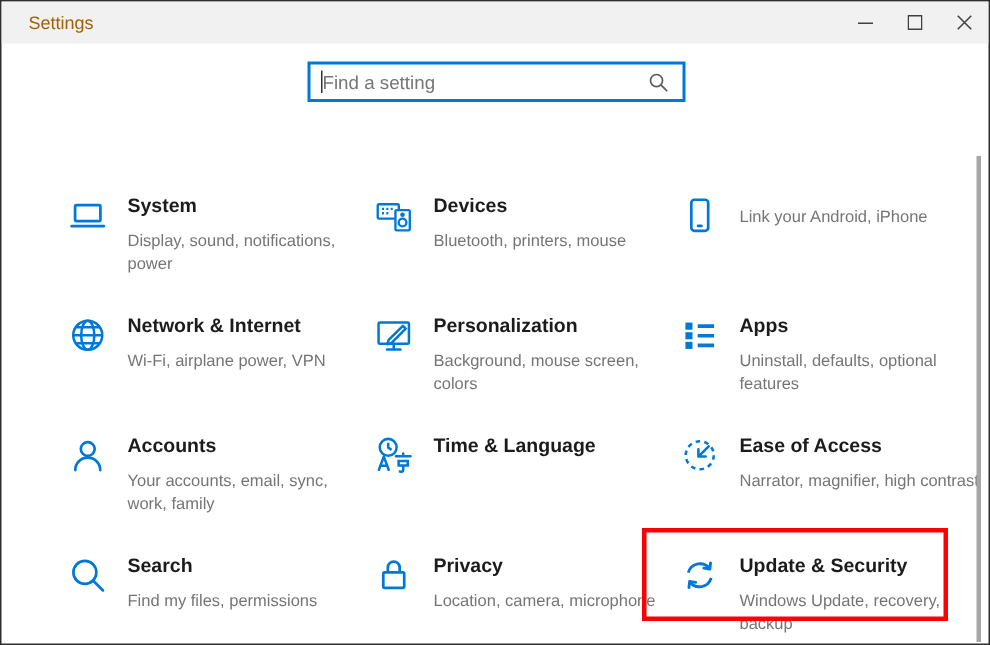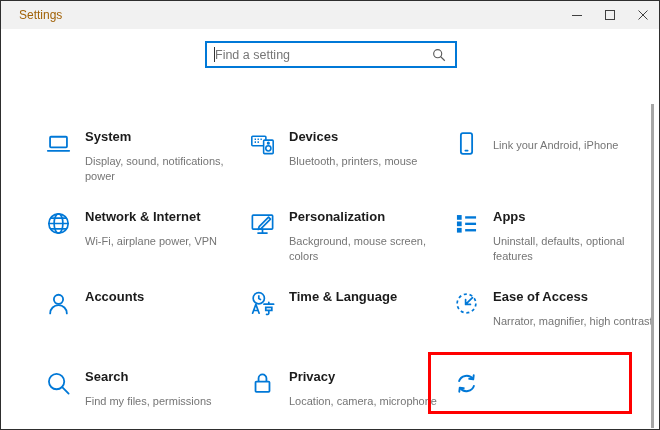--- a/index.html
+++ b/index.html
@@ -197,20 +197,21 @@
 
     <div class="tile">
       <span class="t-icon">
         <svg viewBox="0 0 24 24" fill="none" stroke="currentColor" stroke-width="1.6">
             <circle cx="12" cy="8.3" r="4.1"></circle>
             <path d="M4.6 20.8 c0-4.1 3.3-7.4 7.4-7.4 s7.4 3.3 7.4 7.4" stroke-linecap="round"></path>
           </svg>
       </span>
       <span class="t-text">
         <span class="t-title">Accounts</span>
+        <span class="t-sub">Your accounts, email, sync, work, family</span>
       </span>
     </div>
 
     <div class="tile">
       <span class="t-icon">
         <svg viewBox="0 0 24 24" fill="none" stroke="currentColor" stroke-width="1.5">
             <circle cx="8.7" cy="7.3" r="5"></circle>
             <path d="M8.7 4.6 v2.9 l2 1.3"></path>
             <path d="M3.2 20.6 L6.1 12.8 L9 20.6 M4.3 18.2 h3.7" stroke-linecap="round" stroke-linejoin="round"></path>
             <path d="M13.3 12.6 h8.6 M17.6 10.9 v1.7 M14.9 15.4 h5.4 v2.7 h-5.4 z M17.6 18.1 v2.6 c0 .9 -.9 1.2 -2 1" stroke-linecap="round"></path>
@@ -262,20 +263,24 @@
 
     <div class="tile">
       <span class="t-icon">
         <svg viewBox="0 0 24 24" fill="none" stroke="currentColor" stroke-width="1.7">
             <path d="M5.2 10.4 a7.2 7.2 0 0 1 12.7 -2.3"></path>
             <path d="M18.4 4.7 l-0.4 3.6 l-3.6 -0.5" stroke-linecap="round" stroke-linejoin="round"></path>
             <path d="M18.8 13.6 a7.2 7.2 0 0 1 -12.7 2.3"></path>
             <path d="M5.6 19.3 l0.4 -3.6 l3.6 0.5" stroke-linecap="round" stroke-linejoin="round"></path>
           </svg>
       </span>
+      <span class="t-text">
+        <span class="t-title">Update &amp; Security</span>
+        <span class="t-sub">Windows Update, recovery, backup</span>
+      </span>
     </div>
 
   </div>
 
   <div class="highlight"></div>
 
   <div class="scrollbar"></div>
 
 </div>
 

